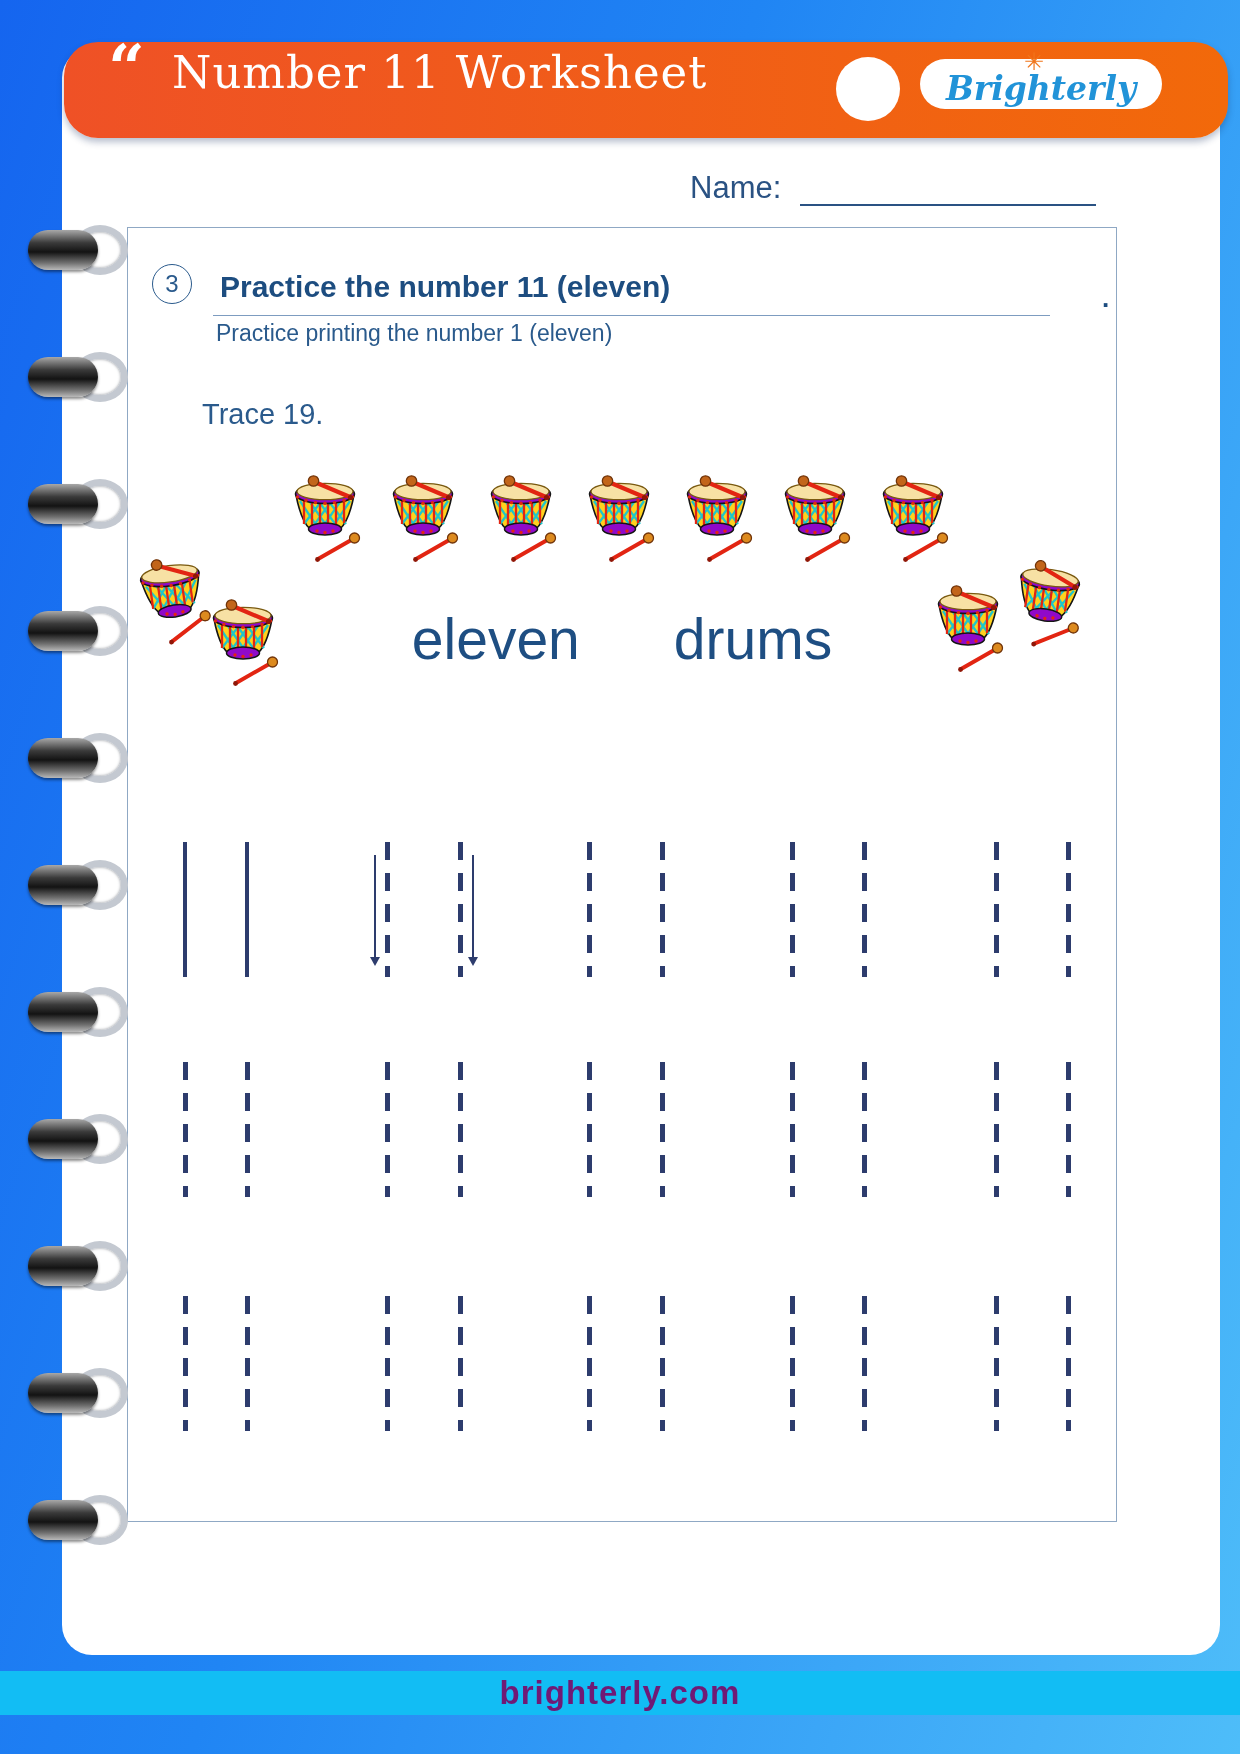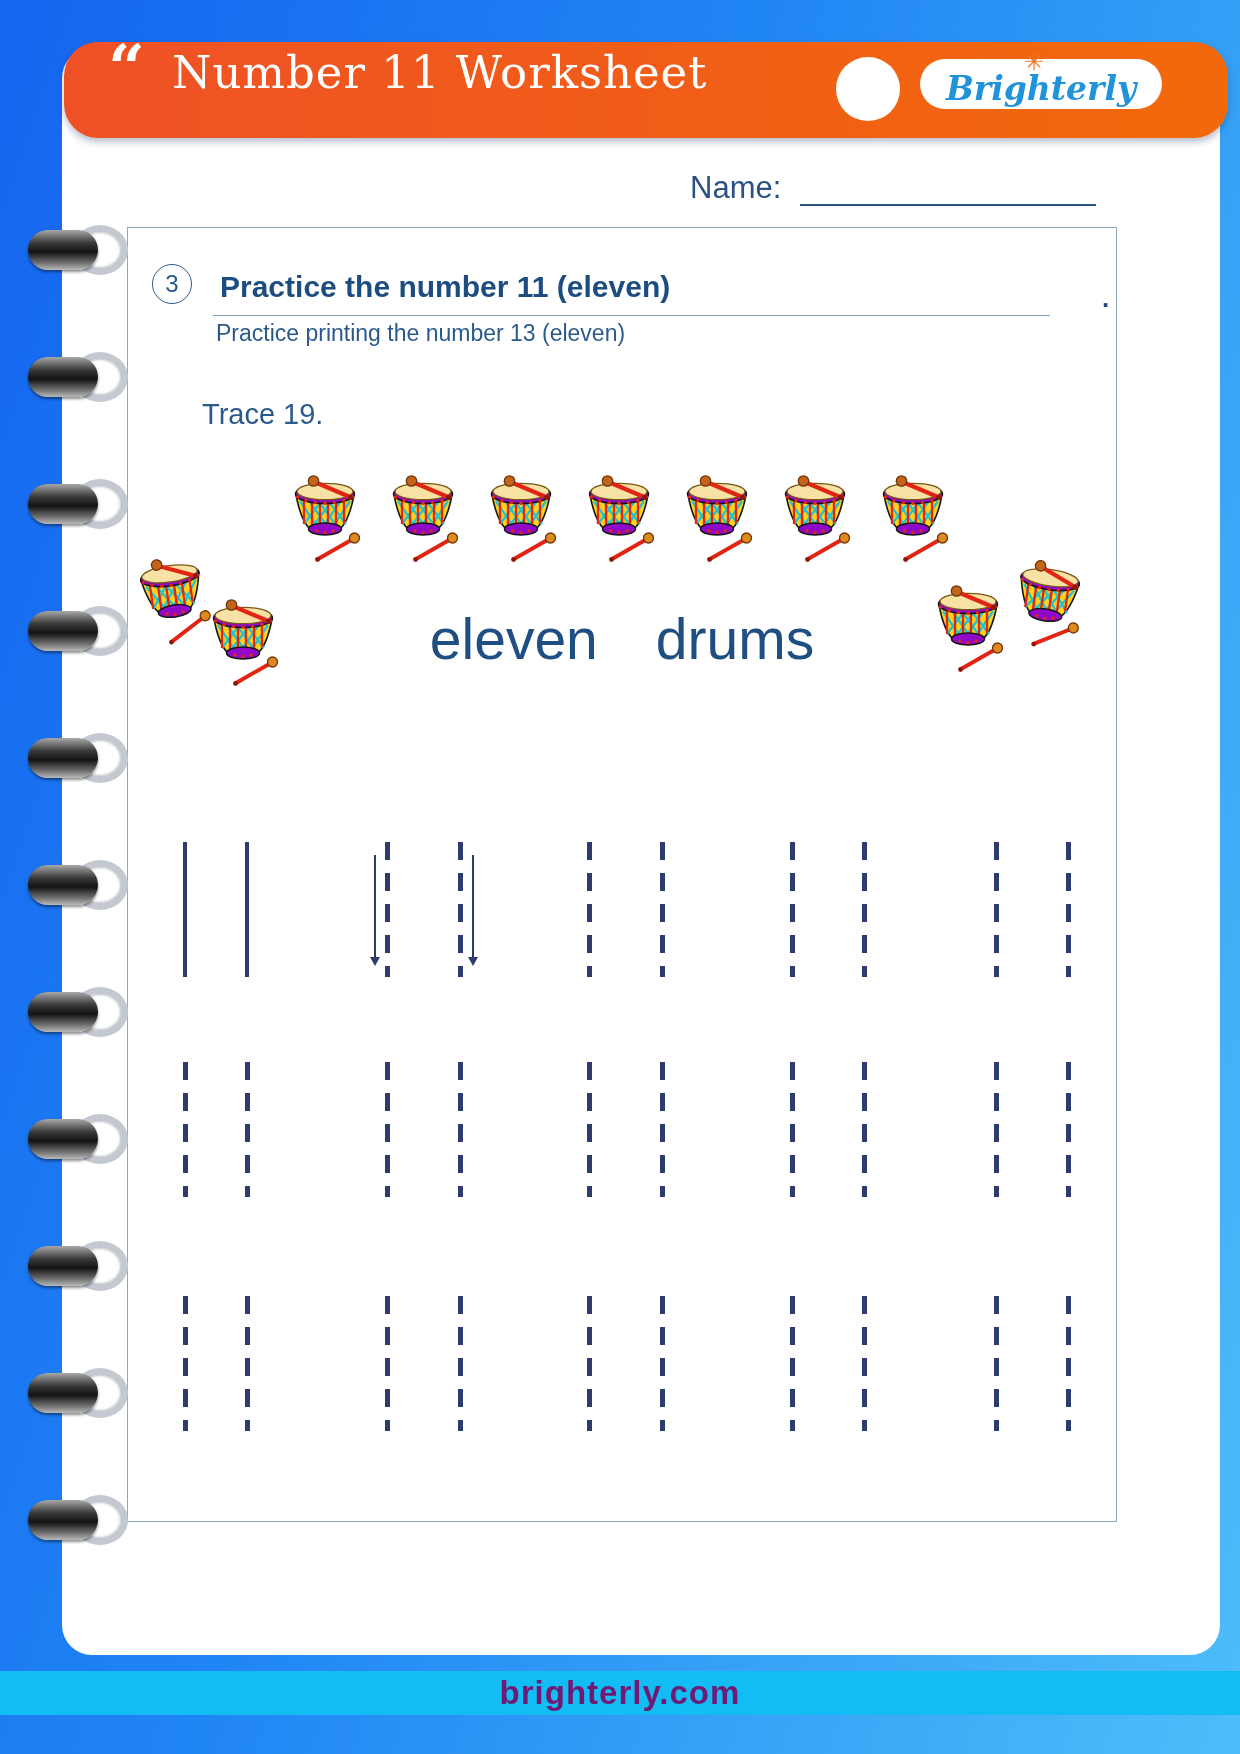--- a/index.html
+++ b/index.html
@@ -51,21 +51,21 @@
   .trailing-period{position:absolute;left:1102px;top:283px;font-size:26px;font-weight:700;
     color:#1d4d80;z-index:10;}
   .ws-sub{position:absolute;left:216px;top:320px;margin:0;font-size:23px;color:#2a5a8c;z-index:10;}
   .ws-instruction{position:absolute;left:202px;top:398px;margin:0;font-size:29px;color:#2a5a8c;z-index:10;}
   
   .drum-wrap{position:absolute;width:80px;height:100px;z-index:10;}
   .drum-wrap svg.drum{position:absolute;left:0;top:0;}
   .drum-wrap svg.stick{position:absolute;left:26px;top:56px;}
   .caption{position:absolute;left:127px;top:606px;width:990px;text-align:center;z-index:9;
     font-size:57px;color:#1e4e82;}
-  .caption span{margin:0 29px;}
+  .caption span{margin:0 47px;}
   
   .tline{position:absolute;z-index:10;}
   .tline.solid{width:4px;background:#2d3c6d;}
   .tline.dashed{width:5px;
     background:repeating-linear-gradient(to bottom,#2d3c6d 0 18px,transparent 18px 31px);}
   .arrow-line{position:absolute;width:2px;background:#2d3c6d;z-index:10;}
   .arrow-head{position:absolute;width:0;height:0;z-index:10;
     border-left:5px solid transparent;border-right:5px solid transparent;
     border-top:9px solid #2d3c6d;}
   
@@ -171,21 +171,21 @@
   <span class="name-line"></span>
 
   <div class="ws-box"></div>
 
   <div class="step-circle">
     <span>3</span>
   </div>
   <h2 class="ws-heading">Practice the number 11 (eleven)</h2>
   <div class="heading-rule"></div>
   <span class="trailing-period">.</span>
-  <p class="ws-sub">Practice printing the number 13 (eleven)</p>
+  <p class="ws-sub">Practice printing the number 1 (eleven)</p>
   <p class="ws-instruction">Trace 19.</p>
 
   <div id="drums">
       <div class="drum-wrap" style="left: 285px; top: 474px;">
         <svg class="drum" width="80" height="66">
           <use href="#sym-drum"></use>
         </svg>
         <svg class="stick" width="52" height="34">
           <use href="#sym-stick"></use>
         </svg>

